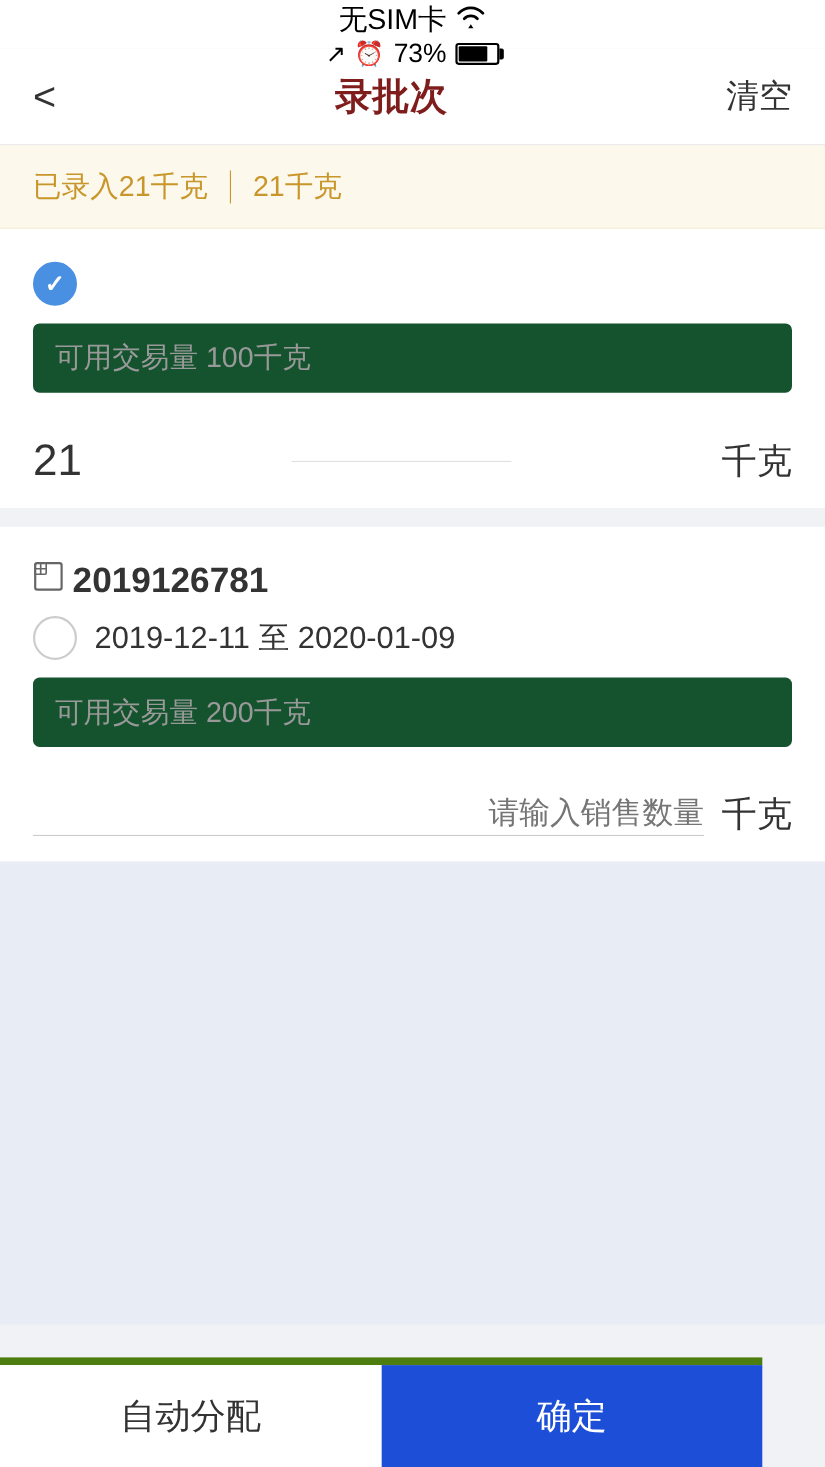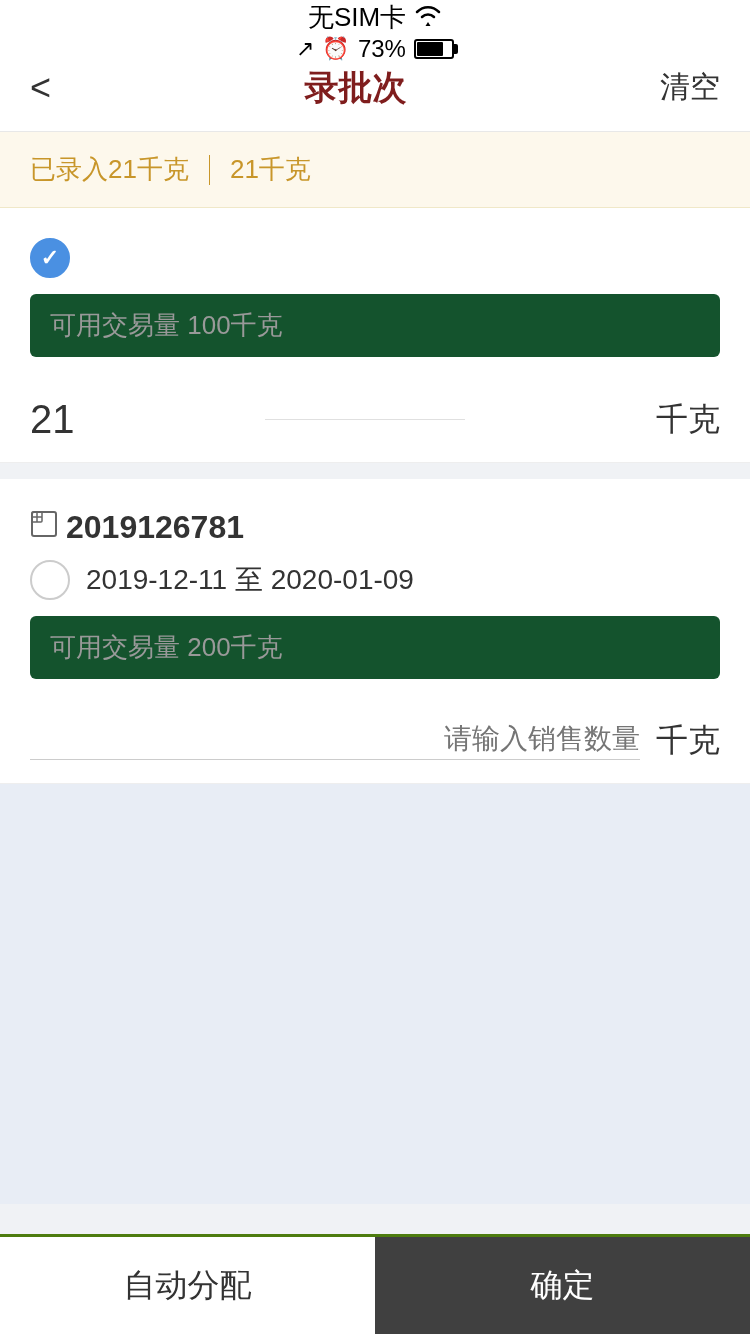--- a/index.html
+++ b/index.html
@@ -237,39 +237,39 @@
       flex: 1;
       background: #e8edf5;
       min-height: 420px;
     }
 
     
     .bottom-buttons {
       position: fixed;
       bottom: 0;
       left: 0;
-      width: 750px;
+      width: 693px;
       height: 100px;
       display: flex;
-      border-top: 3px solid #4d7c0f;
+      border-top: 7px solid #4d7c0f;
     }
     .btn-auto {
       flex: 1;
       background: #fff;
       font-size: 32px;
       color: #333;
       border: none;
       cursor: pointer;
       display: flex;
       align-items: center;
       justify-content: center;
     }
     .btn-confirm {
       flex: 1;
-      background: #404040;
+      background: #1d4ed8;
       font-size: 32px;
       color: #fff;
       border: none;
       cursor: pointer;
       display: flex;
       align-items: center;
       justify-content: center;
     }
 
     .divider-line {

